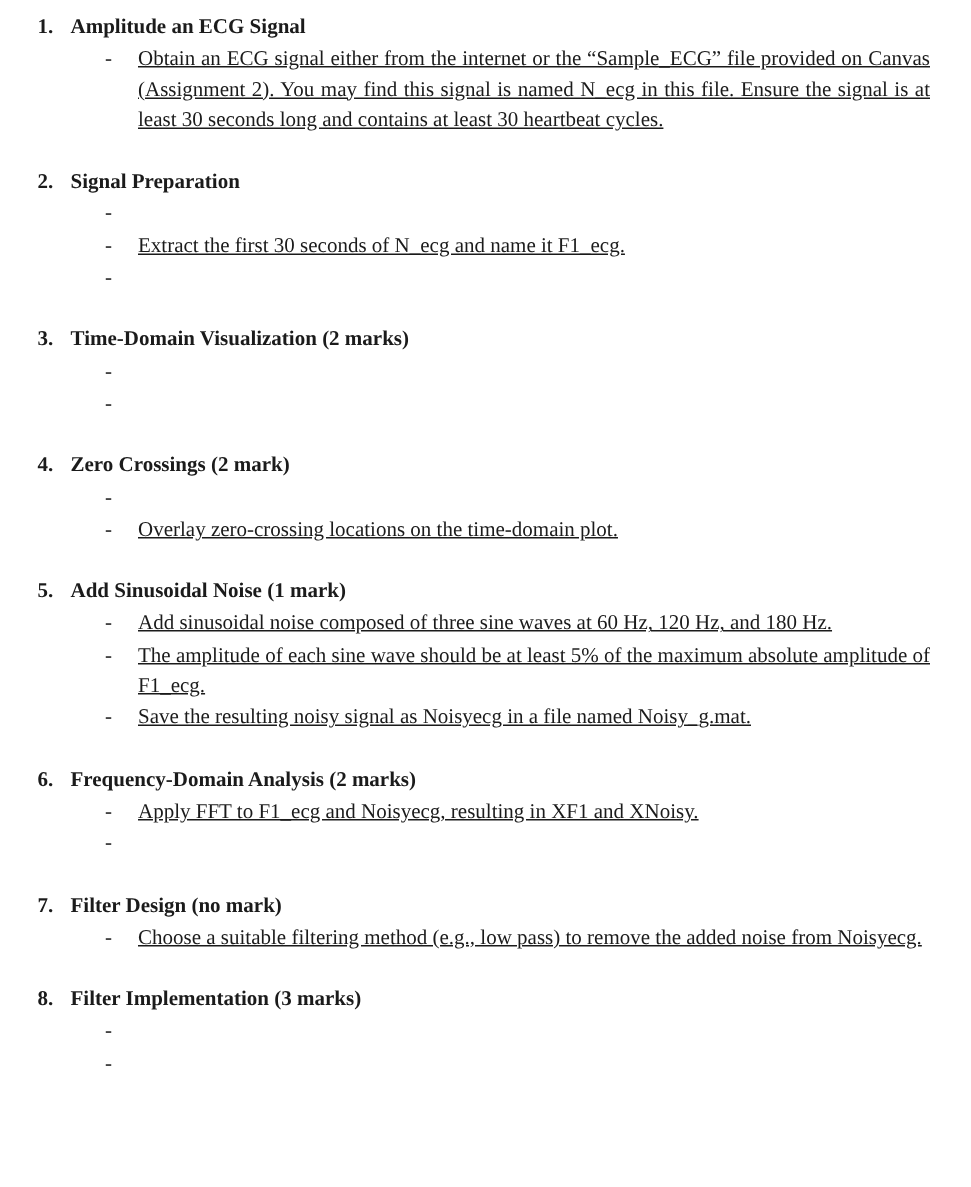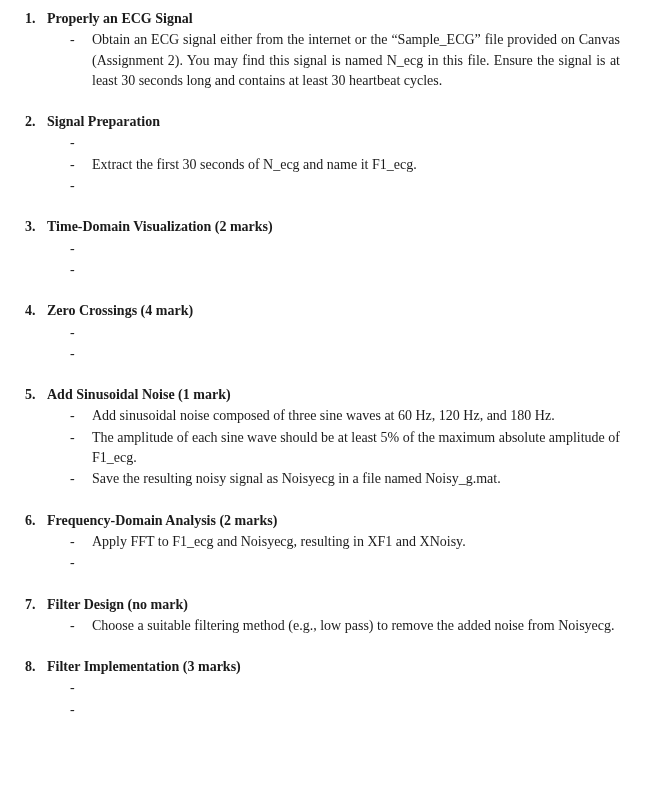--- a/index.html
+++ b/index.html
@@ -19,31 +19,31 @@
     padding: 9px 27px 10px 25px;
   }
   .section { margin-bottom: 21px; }
   .section:last-child { margin-bottom: 0; }
   .section-header { display: flex; font-weight: bold; }
   .section-number { width: 22px; flex: 0 0 22px; }
   .section-title { flex: 1; }
   .bullet-list { margin-top: 1px; }
   .bullet { display: flex; padding-left: 45px; margin-top: 1px; }
   .bullet-dash { width: 22px; flex: 0 0 22px; }
-  .bullet-text { flex: 1; text-align: justify; }
+  .bullet-text { flex: 1; text-align: justify; text-decoration: underline; }
   .bullet-text.stretch { text-align: justify; text-align-last: justify; }
 </style>
 </head>
 <body>
 
 <div class="page" style="background: rgb(255, 255, 255); color: rgb(27, 27, 27);">
   <div class="section">
     <div class="section-header">
       <span class="section-number">1.</span>
-      <span class="section-title">Properly an ECG Signal</span>
+      <span class="section-title">Amplitude an ECG Signal</span>
     </div>
     <div class="bullet-list">
   <div class="bullet">
     <span class="bullet-dash">-</span>
     <span class="bullet-text">Obtain an ECG signal either from the internet or the “Sample_ECG” file provided on Canvas (Assignment 2). You may find this signal is named N_ecg in this file. Ensure the signal is at least 30 seconds long and contains at least 30 heartbeat cycles.</span>
   </div>
 </div>
   </div>
 
   <div class="section">
@@ -80,29 +80,30 @@
 
   <div class="bullet">
     <span class="bullet-dash">-</span>
   </div>
 </div>
   </div>
 
   <div class="section">
     <div class="section-header">
       <span class="section-number">4.</span>
-      <span class="section-title">Zero Crossings (4 mark)</span>
+      <span class="section-title">Zero Crossings (2 mark)</span>
     </div>
     <div class="bullet-list">
   <div class="bullet">
     <span class="bullet-dash">-</span>
   </div>
 
   <div class="bullet">
     <span class="bullet-dash">-</span>
+    <span class="bullet-text">Overlay zero-crossing locations on the time-domain plot.</span>
   </div>
 </div>
   </div>
 
   <div class="section">
     <div class="section-header">
       <span class="section-number">5.</span>
       <span class="section-title">Add Sinusoidal Noise (1 mark)</span>
     </div>
     <div class="bullet-list">

